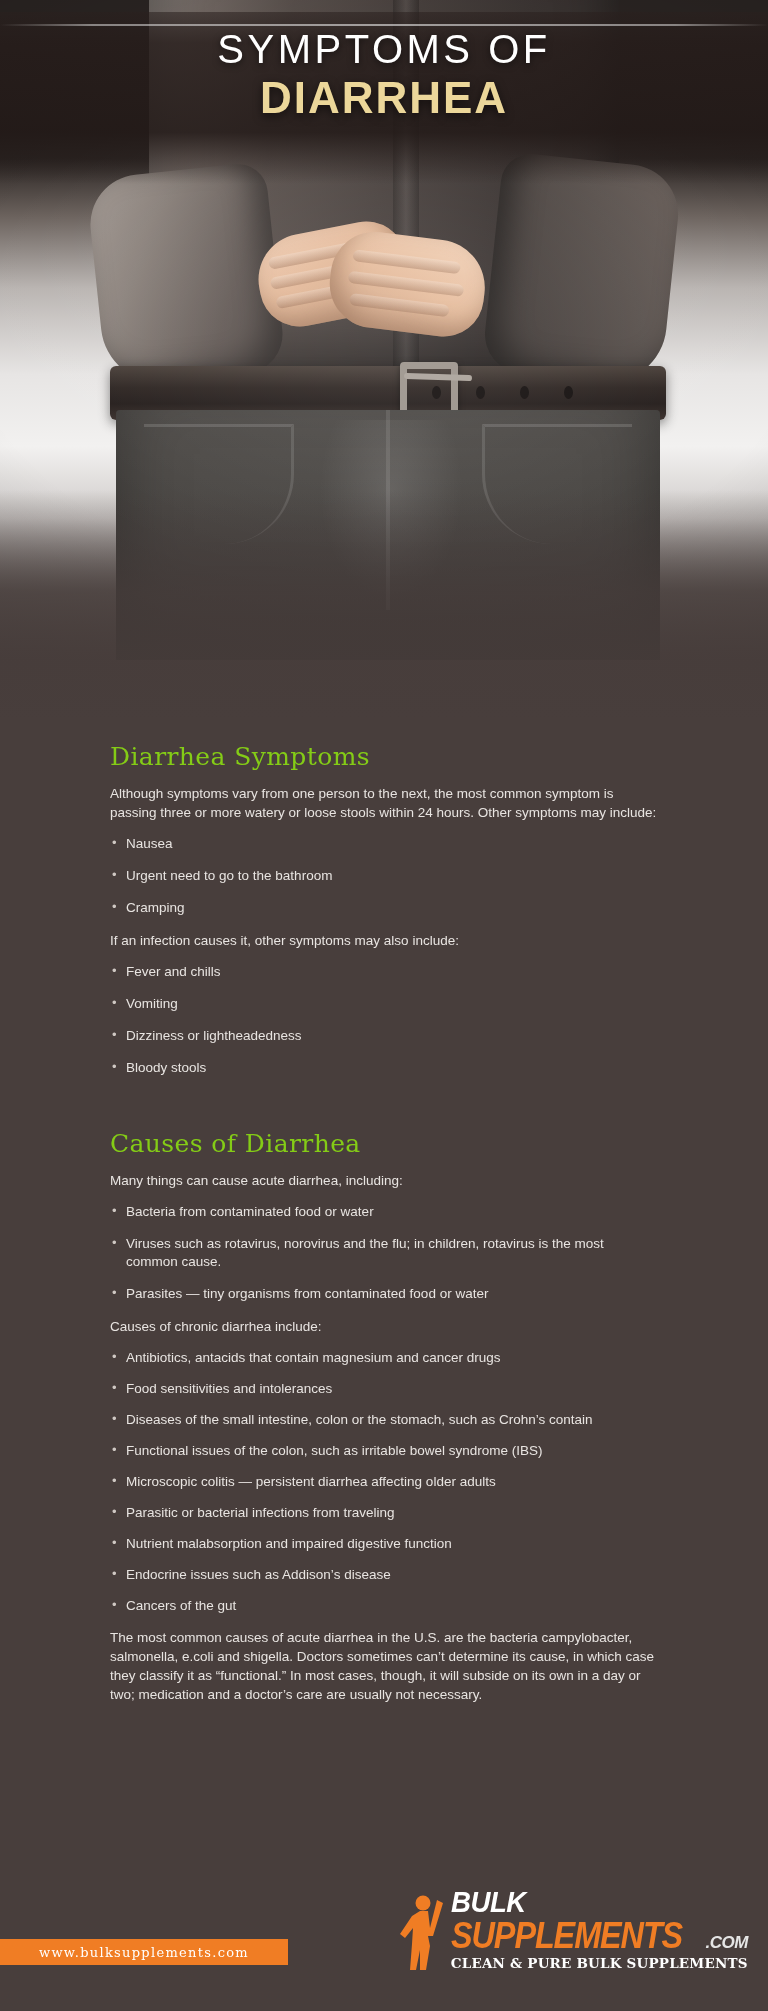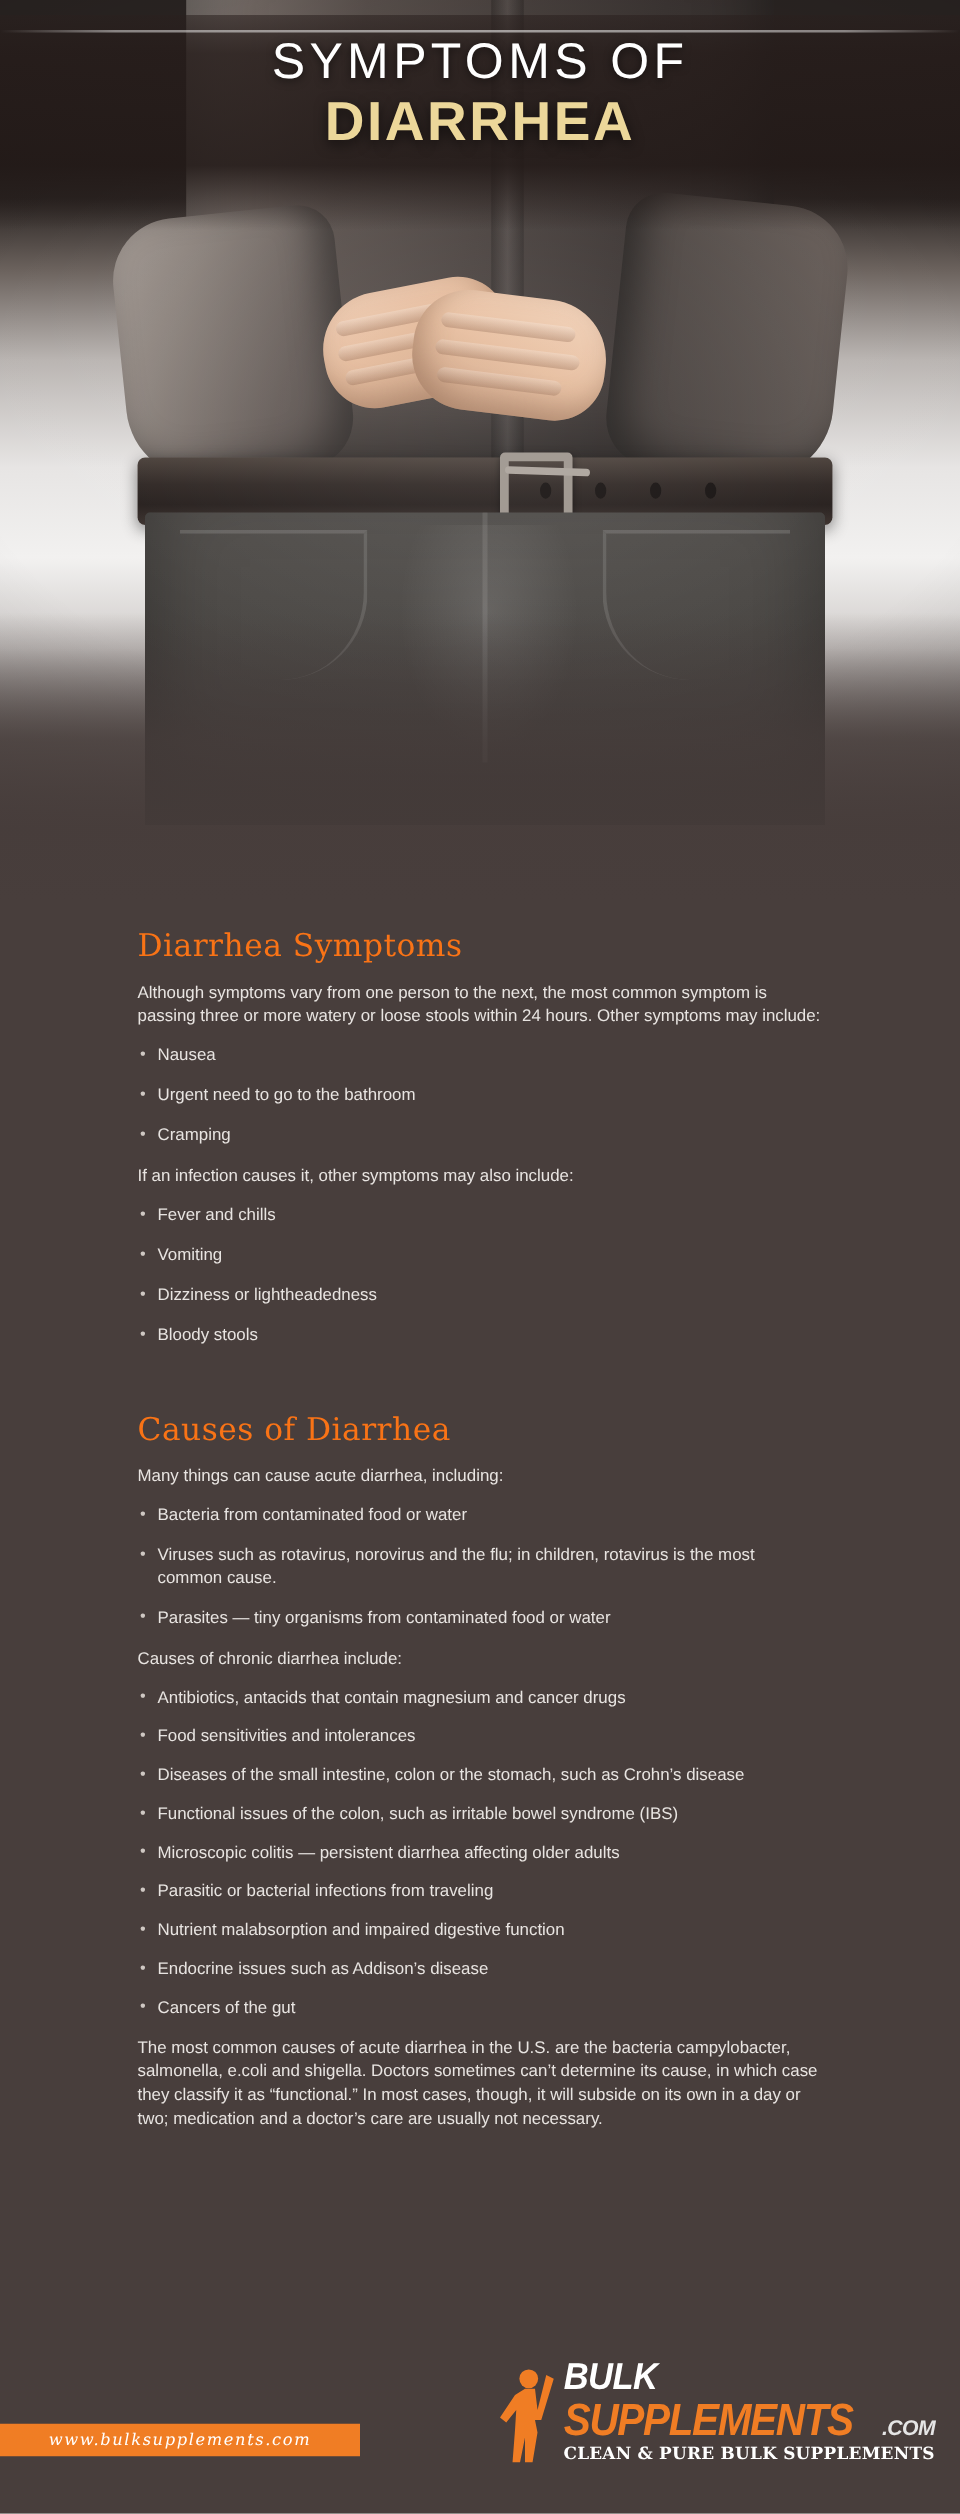--- a/index.html
+++ b/index.html
@@ -284,21 +284,21 @@
     position: absolute;
     left: 0;
     top: 742px;
     width: 768px;
     padding: 0 110px 0 110px;
   }
 
   .section { margin-bottom: 6px; }
 
   .section-title {
-    color: #f97316;
+    color: #84cc16;
     font-family: "DejaVu Serif", serif;
     font-size: 25px;
     font-weight: 400;
     letter-spacing: 0.4px;
     margin-bottom: 13px;
   }
   .section-title.second { margin-top: 52px; }
 
   .para {
     color: #e8e4e1;
@@ -344,21 +344,20 @@
   .url-bar {
     position: absolute;
     left: 0;
     top: 58px;
     width: 288px;
     height: 26px;
     background: #f07d24;
     display: flex;
     align-items: center;
     justify-content: center;
-    font-style: italic;
   }
   .url-bar span {
     color: #ffffff;
     font-family: "DejaVu Serif", serif;
     font-size: 13px;
     letter-spacing: 1.3px;
   }
 
   .logo {
     position: absolute;
@@ -497,21 +496,21 @@
         <li>Bacteria from contaminated food or water</li>
         <li>Viruses such as rotavirus, norovirus and the flu; in children, rotavirus is the most common cause.</li>
         <li>Parasites — tiny organisms from contaminated food or water</li>
       </ul>
 
       <p class="para">Causes of chronic diarrhea include:</p>
 
       <ul class="bullets tight">
         <li>Antibiotics, antacids that contain magnesium and cancer drugs</li>
         <li>Food sensitivities and intolerances</li>
-        <li>Diseases of the small intestine, colon or the stomach, such as Crohn’s disease</li>
+        <li>Diseases of the small intestine, colon or the stomach, such as Crohn’s contain</li>
         <li>Functional issues of the colon, such as irritable bowel syndrome (IBS)</li>
         <li>Microscopic colitis — persistent diarrhea affecting older adults</li>
         <li>Parasitic or bacterial infections from traveling</li>
         <li>Nutrient malabsorption and impaired digestive function</li>
         <li>Endocrine issues such as Addison’s disease</li>
         <li>Cancers of the gut</li>
       </ul>
 
       <p class="para closing">The most common causes of acute diarrhea in the U.S. are the bacteria campylobacter, salmonella, e.coli and shigella. Doctors sometimes can’t determine its cause, in which case they classify it as “functional.” In most cases, though, it will subside on its own in a day or two; medication and a doctor’s care are usually not necessary.</p>
     </div>

